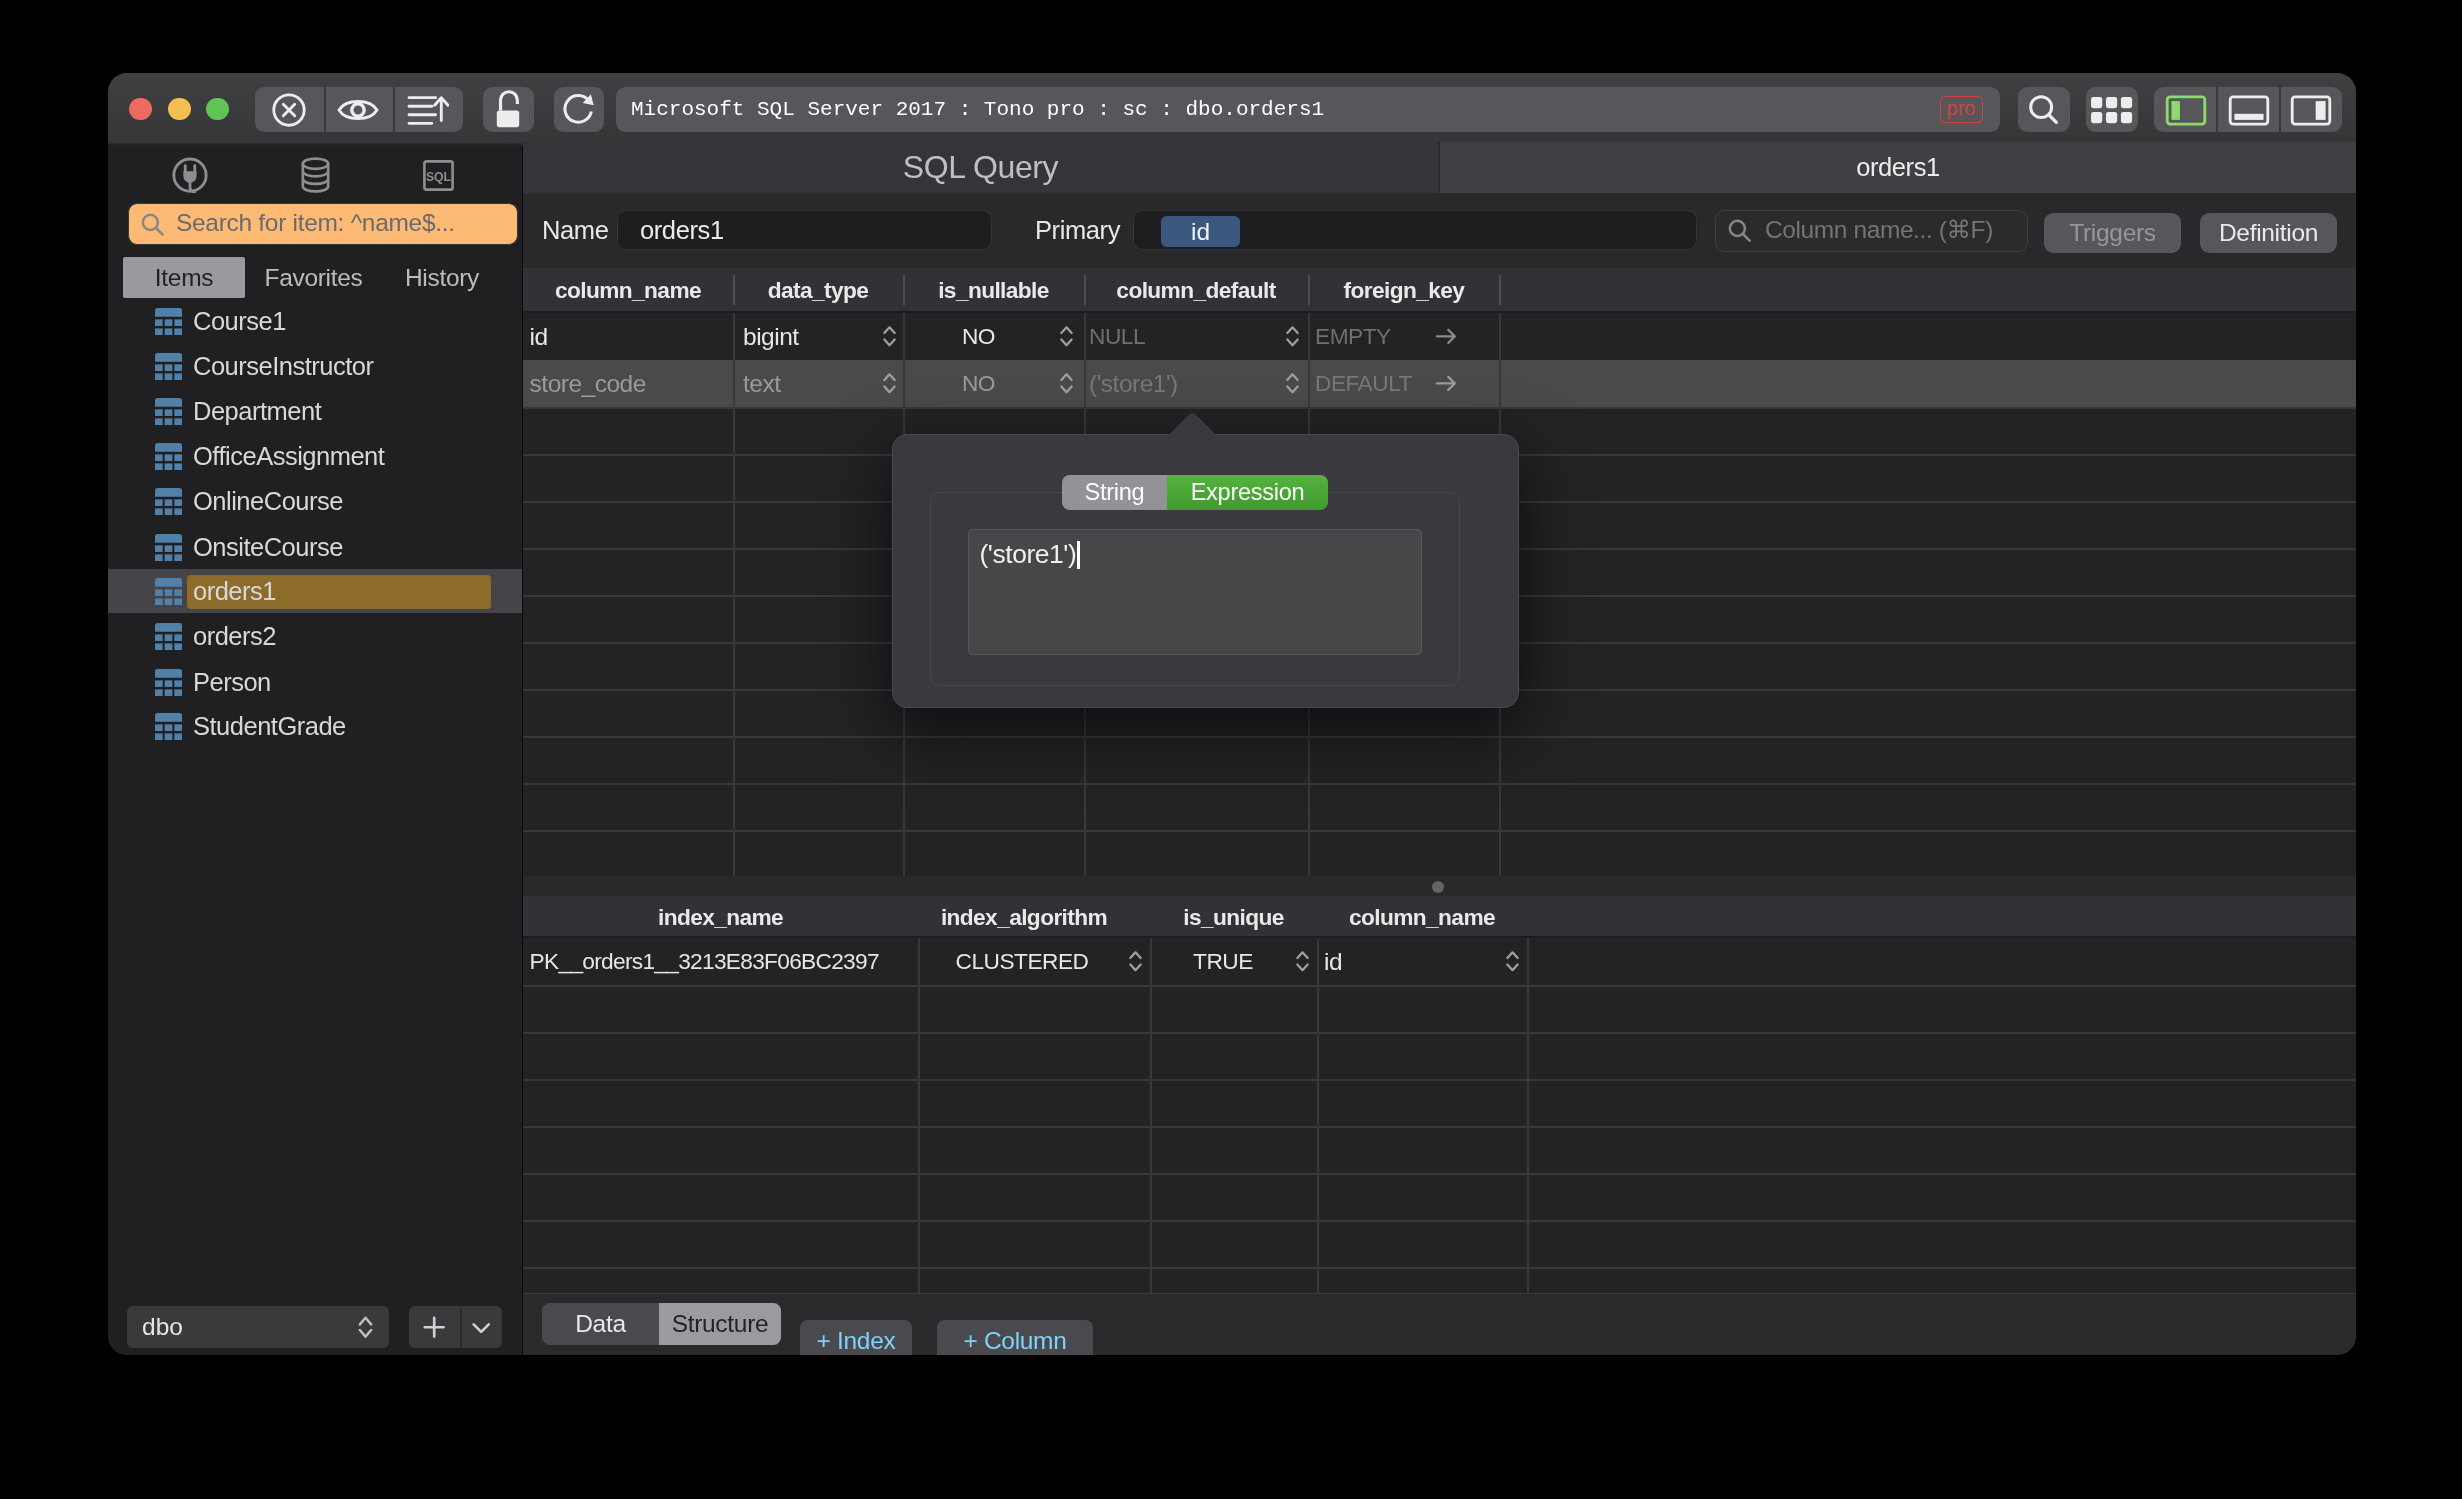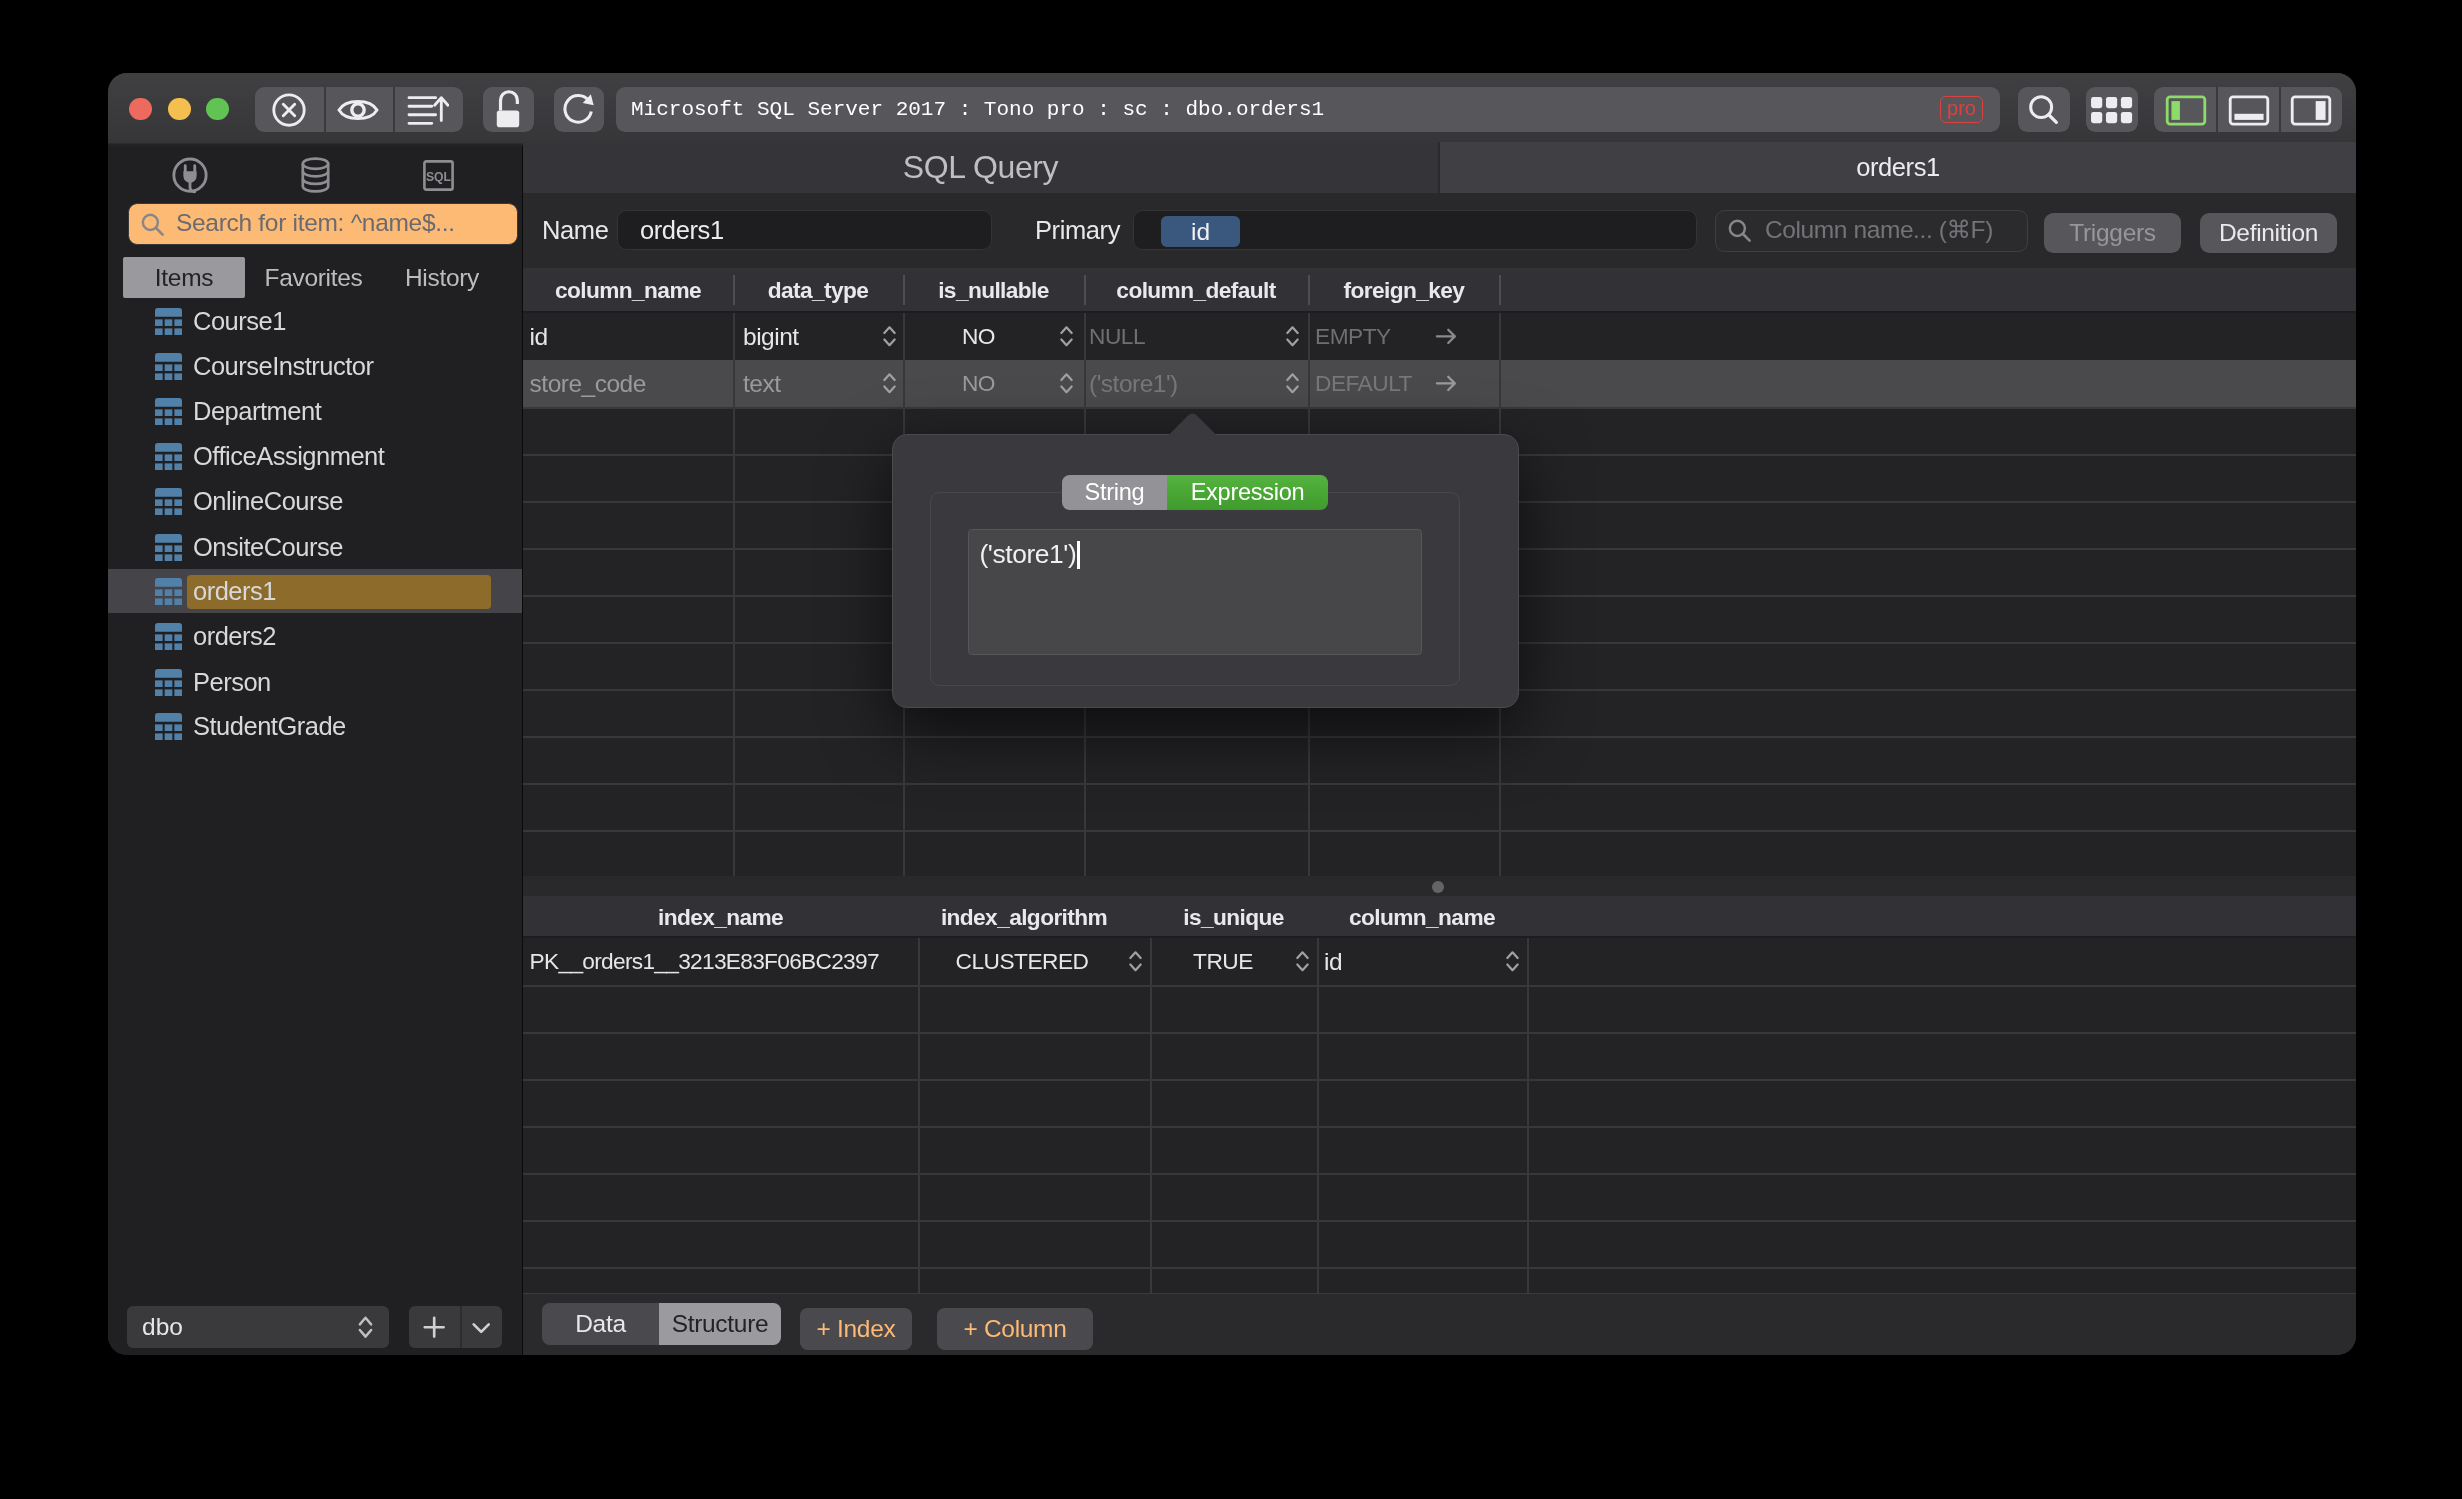--- a/index.html
+++ b/index.html
@@ -85,22 +85,22 @@
 #splitter { position:absolute; left:0; top:734px; width:1833px; height:21px; background:#29292c; }
 #splitdot { position:absolute; left:909px; top:4.7px; width:12.3px; height:12.3px;
   border-radius:50%; background:#646467; }
 #lrow1 { position:absolute; left:0; top:796px; width:1833px; height:47px; }
 #emptylower { position:absolute; left:0; top:843px; width:1833px; height:308px;
   background:repeating-linear-gradient(to bottom, #38383b 0 1.9px, transparent 1.9px 47px); }
 #bottombar { position:absolute; left:0; top:1151px; width:1833px; height:62px;
   background:#2a2a2d; border-top:1.9px solid #3a3a3d; }
 .seg { position:absolute; top:9.4px; height:42px; border-radius:7.6px; overflow:hidden; }
 .segpart { position:absolute; top:0; height:42px; font-size:24.5px; letter-spacing:-0.3px; text-align:center; line-height:42px; }
-.pbtn { position:absolute; top:14px; height:42px; background:#4a4a4e; border-radius:7.6px;
-  color:#fdba74; font-size:24.5px; letter-spacing:-0.3px; line-height:42px; text-align:center; }
+.pbtn { position:absolute; top:26px; height:42px; background:#4a4a4e; border-radius:7.6px;
+  color:#7dd3fc; font-size:24.5px; letter-spacing:-0.3px; line-height:42px; text-align:center; }
 
 
 #popover { position:absolute; left:892px; top:434px; width:627px; height:274px;
   background:#3a3a3e; border:1.9px solid #4a4a4e; border-radius:15px;
   box-shadow:0 22.7px 66px rgba(0,0,0,0.65); z-index:50; }
 #poparrow { position:absolute; left:1168px; top:413px; z-index:51; }
 #groupbox { position:absolute; left:37px; top:57px; width:530px; height:194px;
   border:1.9px solid #48484c; border-radius:9.4px; }
 #segctl { position:absolute; left:169px; top:40px; width:266px; height:35px;
   border-radius:7.6px; overflow:hidden; z-index:2; }

